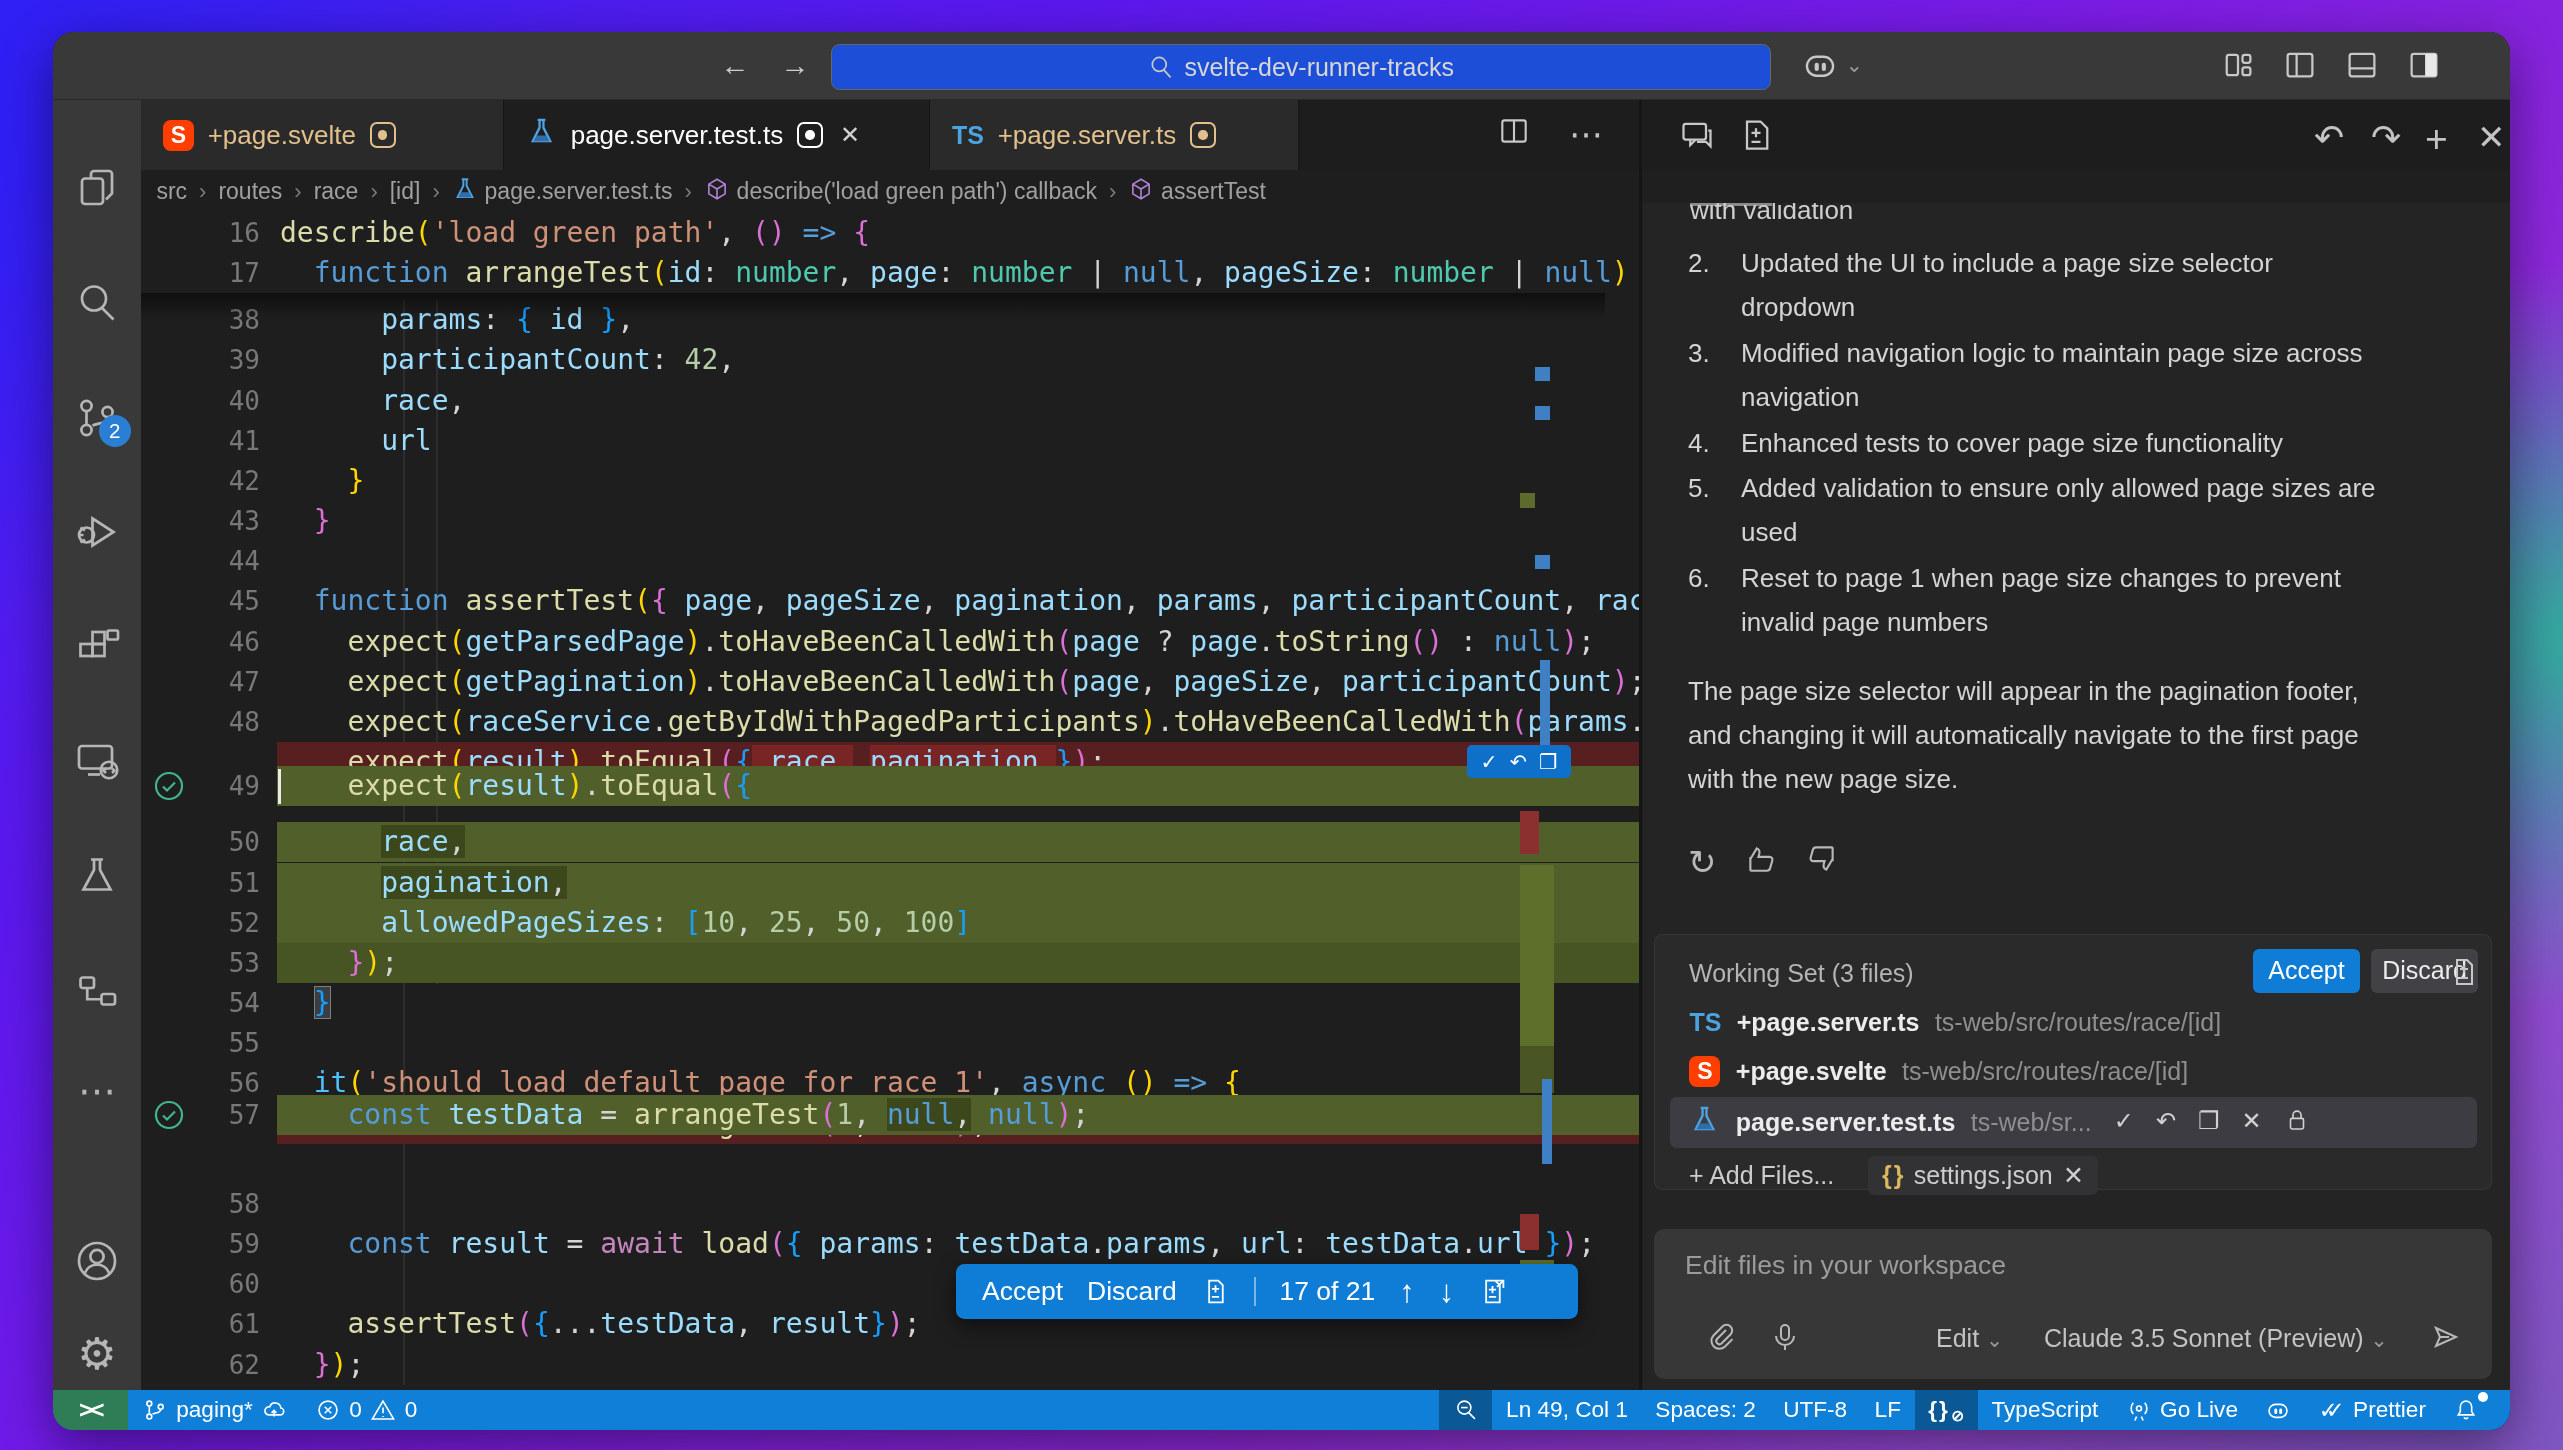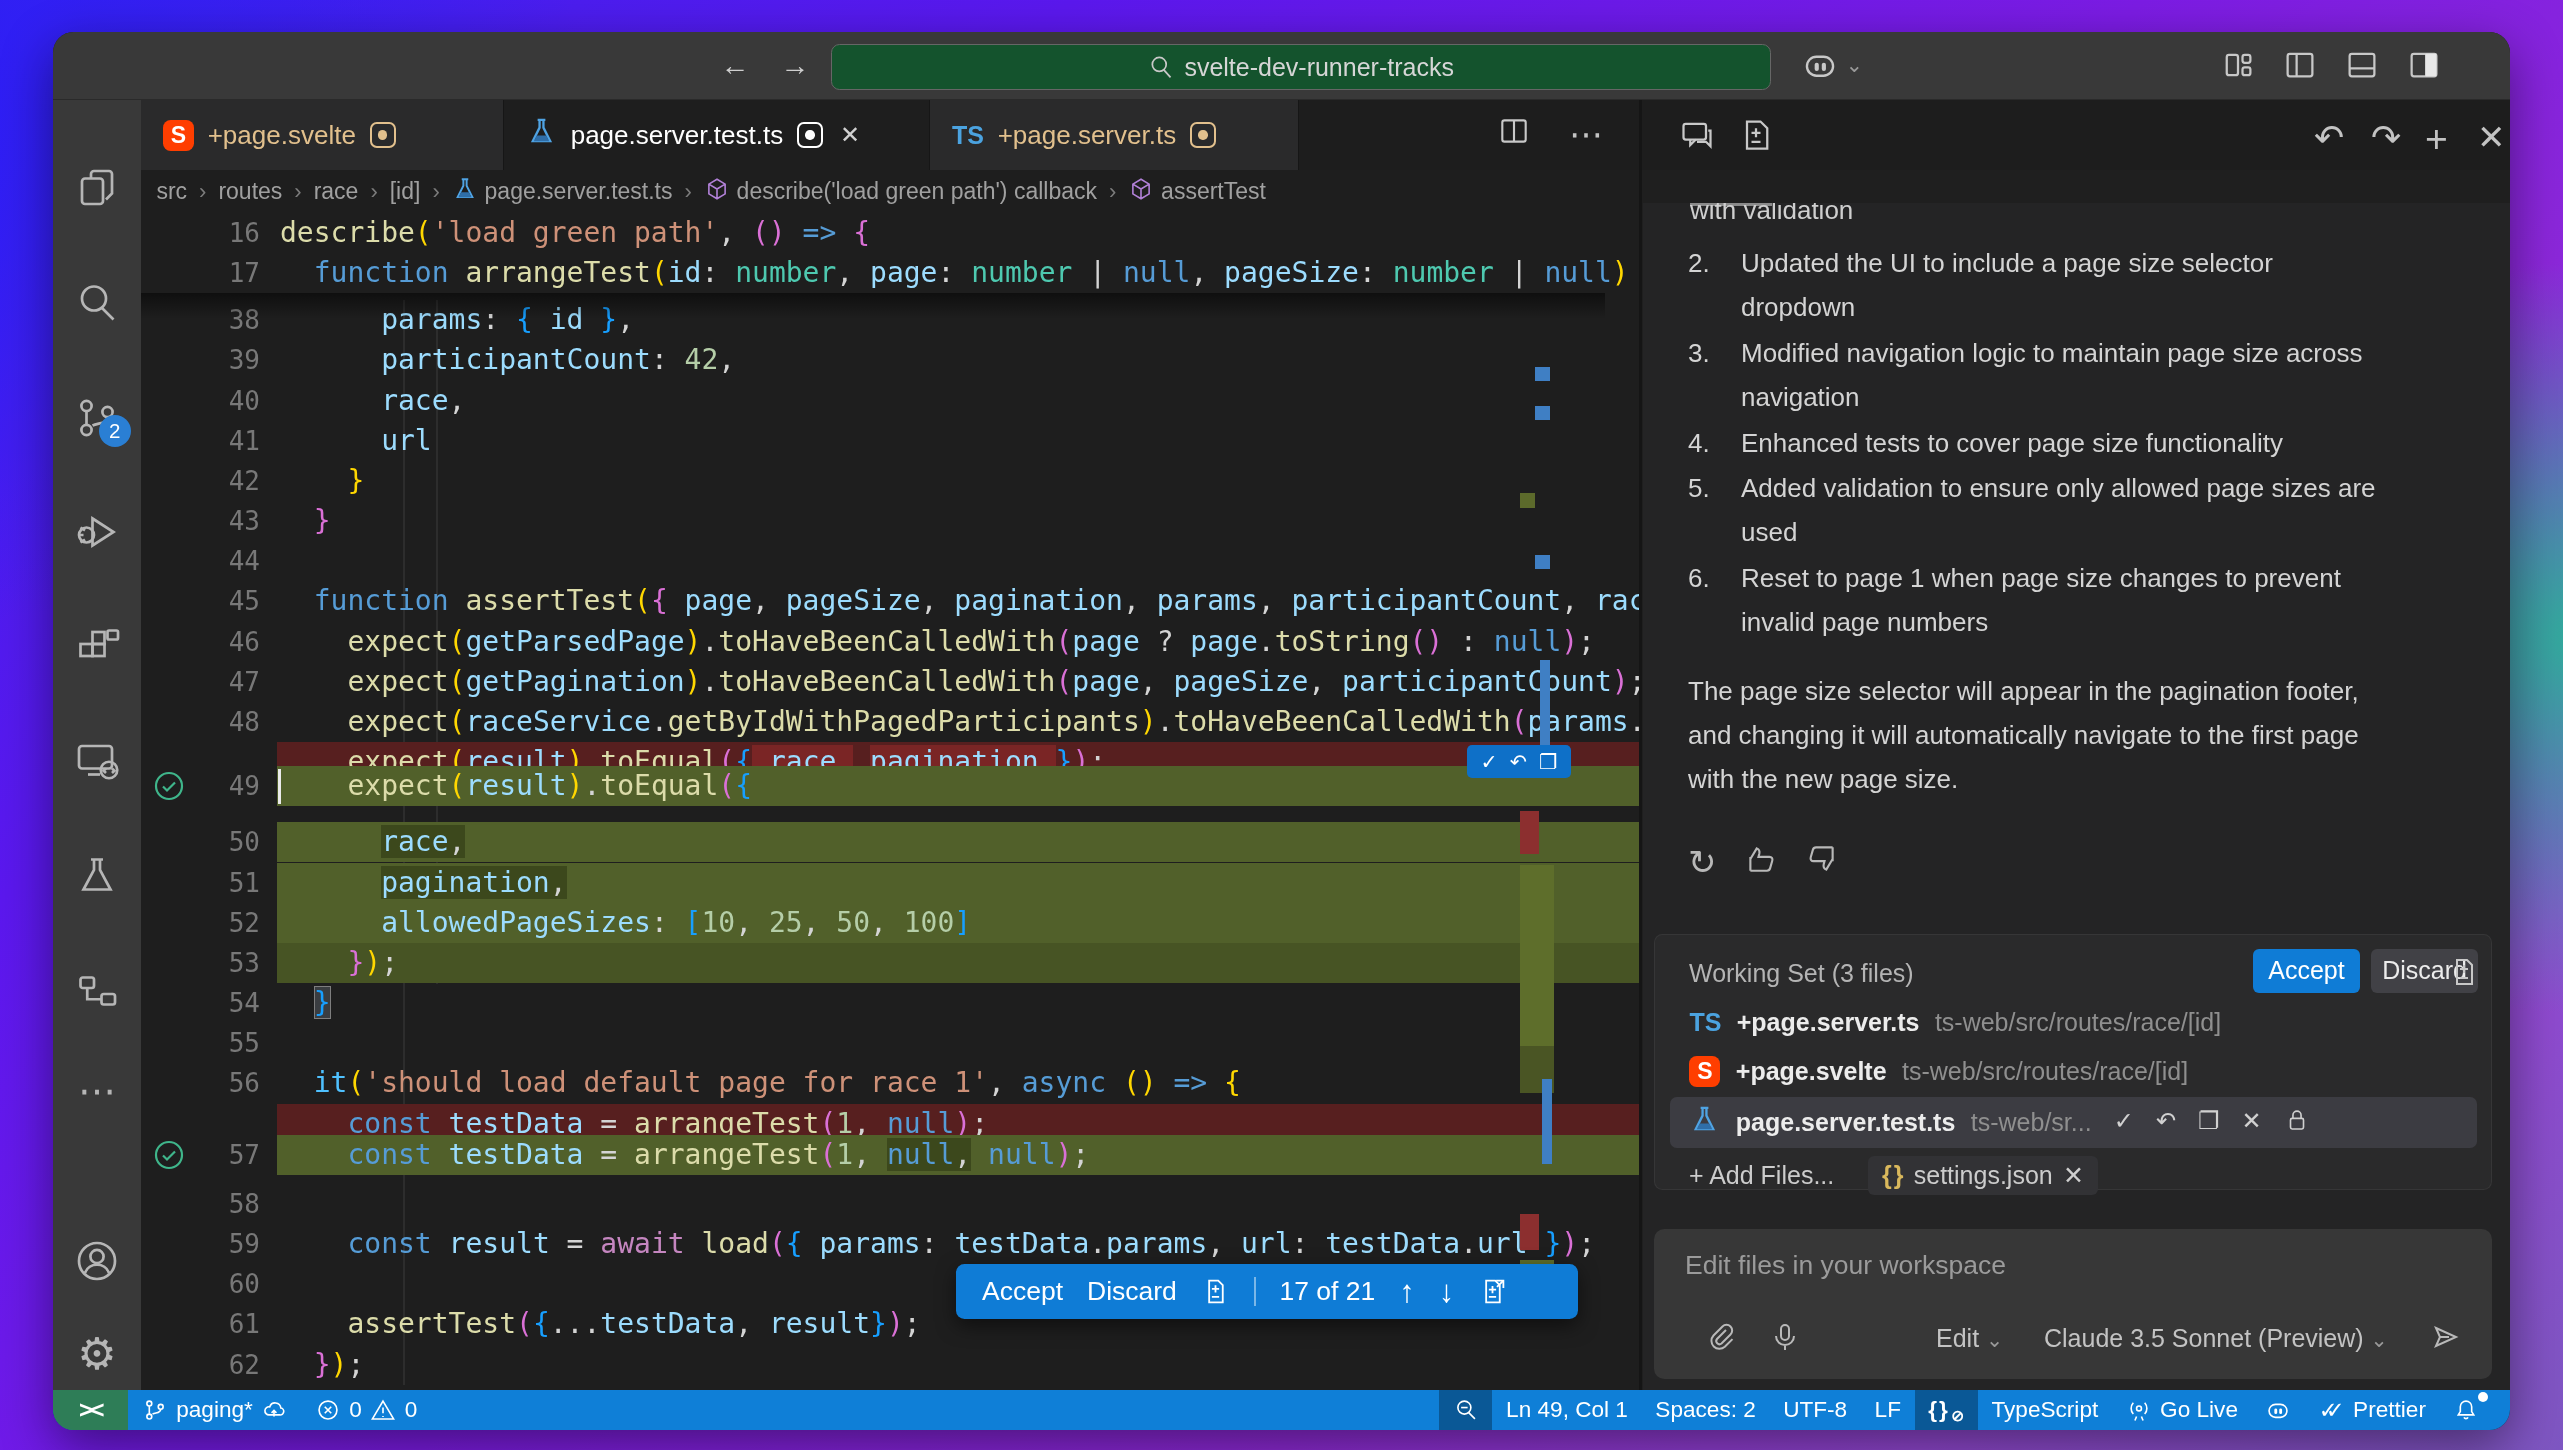--- a/index.html
+++ b/index.html
@@ -14,21 +14,21 @@
   #win {
     position:absolute; left:53px; top:32px; width:2457px; height:1398px;
     background:#1f1f1f; border-radius:20.5px; overflow:hidden;
     box-shadow:0 17px 51px rgba(0,0,0,.45);
   }
   
   .titlebar { position:absolute; left:0; top:0; width:100%; height:68px; background:#393939; border-bottom:0.9px solid #2a2a2a; }
   .navarrow { position:absolute; top:17px; font-size:29px; color:#cfcfcf; width:38px; text-align:center; }
   .searchbox {
     position:absolute; left:778px; top:12px; width:940px; height:46px;
-    background:#14532d; border:0.9px solid #666; border-radius:8.5px;
+    background:#1d4ed8; border:0.9px solid #666; border-radius:8.5px;
     display:flex; align-items:center; justify-content:center; gap:10.3px;
     color:#d6d6d6; font-size:25px;
   }
   .copilot-chip { position:absolute; left:1748px; top:13.7px; display:flex; align-items:center; gap:6.8px; color:#cfcfcf; }
   .tb-icons { position:absolute; right:68px; top:15.4px; display:flex; gap:26px; }
   .tb-icons svg { width:36px; height:36px; }
   .ic-stroke { stroke:#c8c8c8; stroke-width:2; fill:none; }
   
   .activitybar { position:absolute; left:0; top:68px; width:88px; height:1290px; background:#393939; }
   .abar-item { position:absolute; left:0; width:88px; height:82px; display:flex; align-items:center; justify-content:center; color:#b6b6b6; }
@@ -420,21 +420,21 @@
         </div>
         <div class="cline" style="top: 850px;">
           <div class="bg"></div>
           <span class="num">56</span>
           <span class="codetxt"><span class="p">  </span><span class="it">it</span><span class="b1">(</span><span class="s">'should load default page for race 1'</span><span class="p">, </span><span class="kw">async</span><span class="p"> </span><span class="b1">()</span><span class="kw"> =&gt; </span><span class="b1">{</span></span>
         </div>
         <div class="cline del" style="top: 891px;">
           <div class="bg"></div>
           <span class="codetxt"><span class="p">    </span><span class="kw">const</span><span class="p"> </span><span class="v">testData</span><span class="p"> = </span><span class="fn">arrangeTest</span><span class="b2">(</span><span class="n">1</span><span class="p">, </span><span class="kw">null</span><span class="b2">)</span><span class="p">;</span></span>
         </div>
-        <div class="cline add" style="top: 922px; text-decoration: underline;">
+        <div class="cline add" style="top: 882px; text-decoration: underline;">
           <div class="bg"></div>
           <svg class="chk" viewBox="0 0 32 32">
             <circle cx="16" cy="16" r="13" fill="none" stroke="#3fb68b" stroke-width="2.2"></circle>
             <path d="M10 16.5l4 4 8-8" fill="none" stroke="#3fb68b" stroke-width="2.2"></path>
           </svg>
           <span class="num">57</span>
           <span class="codetxt"><span class="p">    </span><span class="kw">const</span><span class="p"> </span><span class="v">testData</span><span class="p"> = </span><span class="fn">arrangeTest</span><span class="b2">(</span><span class="n">1</span><span class="p">, </span><span class="kw bxg">null</span><span class="p bxg">,</span><span class="p"> </span><span class="kw">null</span><span class="b2">)</span><span class="p">;</span></span>
         </div>
         <div class="cline" style="top: 971px;">
           <div class="bg"></div>

